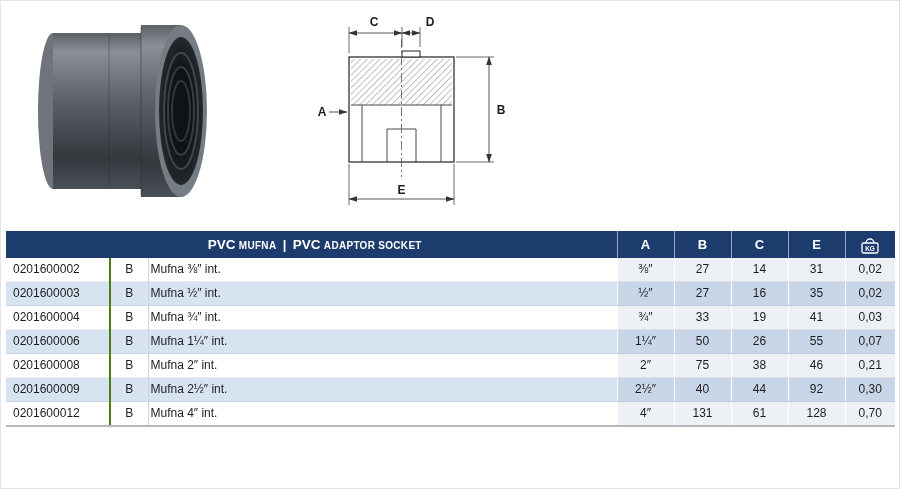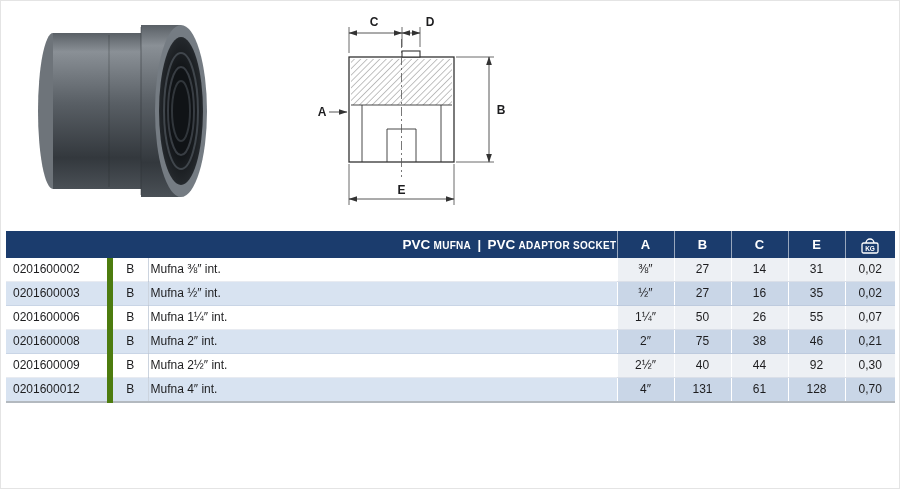--- a/index.html
+++ b/index.html
@@ -10,30 +10,30 @@
   .drawing{position:absolute;left:303px;top:6px;width:215px;height:214px}
   svg text{font-family:"Liberation Sans",sans-serif}
   .dim-label{font-size:12px;font-weight:bold;fill:#1d1d1f}
 
   .table-wrap{position:absolute;left:5px;top:230px;width:889px}
   table{border-collapse:collapse;width:889px;table-layout:fixed;font-size:12px;color:#1d1d1f}
   col.c-code{width:104px}col.c-type{width:38px}col.c-desc{width:469px}
   col.c-dim{width:57px}col.c-kg{width:50px}
 
   thead th{background:#1b3c6d;color:#fff;height:27px;font-weight:bold;padding:0}
-  th.title{text-align:right;padding-left:7px;white-space:nowrap}
+  th.title{text-align:center;padding-left:7px;white-space:nowrap}
   .t-big{font-size:13.5px;font-weight:bold}
   .t-small{font-size:10px;font-weight:bold;letter-spacing:.3px}
   .t-sep{font-size:13px;font-weight:bold;margin:0 3px}
   th.dimh{border-left:1px solid rgba(255,255,255,.55);font-size:13px;text-align:center}
 
   tbody td{height:23px;padding:0;border-bottom:1px solid rgba(150,165,190,.22);line-height:23px}
   tbody tr:nth-child(even){background:#d8e3f1}
   tbody tr:nth-child(odd){background:#ffffff}
-  td.code{padding-left:7px;border-right:6px solid #4d7c0f}
+  td.code{padding-left:7px;border-right:2px solid #4d7c0f}
   td.type{text-align:center;border-right:1px solid #ccd4df}
   td.desc{padding-left:2px}
   td.dim{text-align:center;background:rgba(27,60,109,0.08);border-left:1px solid #fff}
   tbody tr:last-child td{border-bottom:2px solid #b3b9bf}
 </style>
 </head>
 <body>
 
 <div class="page">
 
@@ -163,20 +163,30 @@
       <td class="code">0201600003</td>
       <td class="type">B</td>
       <td class="desc">Mufna ½″ int.</td>
       <td class="dim">½″</td>
       <td class="dim">27</td>
       <td class="dim">16</td>
       <td class="dim">35</td>
       <td class="dim">0,02</td>
     </tr>
 
+    <tr>
+      <td class="code">0201600004</td>
+      <td class="type">B</td>
+      <td class="desc">Mufna ¾″ int.</td>
+      <td class="dim">¾″</td>
+      <td class="dim">33</td>
+      <td class="dim">19</td>
+      <td class="dim">41</td>
+      <td class="dim">0,03</td>
+    </tr>
 
 
     <tr>
       <td class="code">0201600006</td>
       <td class="type">B</td>
       <td class="desc">Mufna 1¼″ int.</td>
       <td class="dim">1¼″</td>
       <td class="dim">50</td>
       <td class="dim">26</td>
       <td class="dim">55</td>

